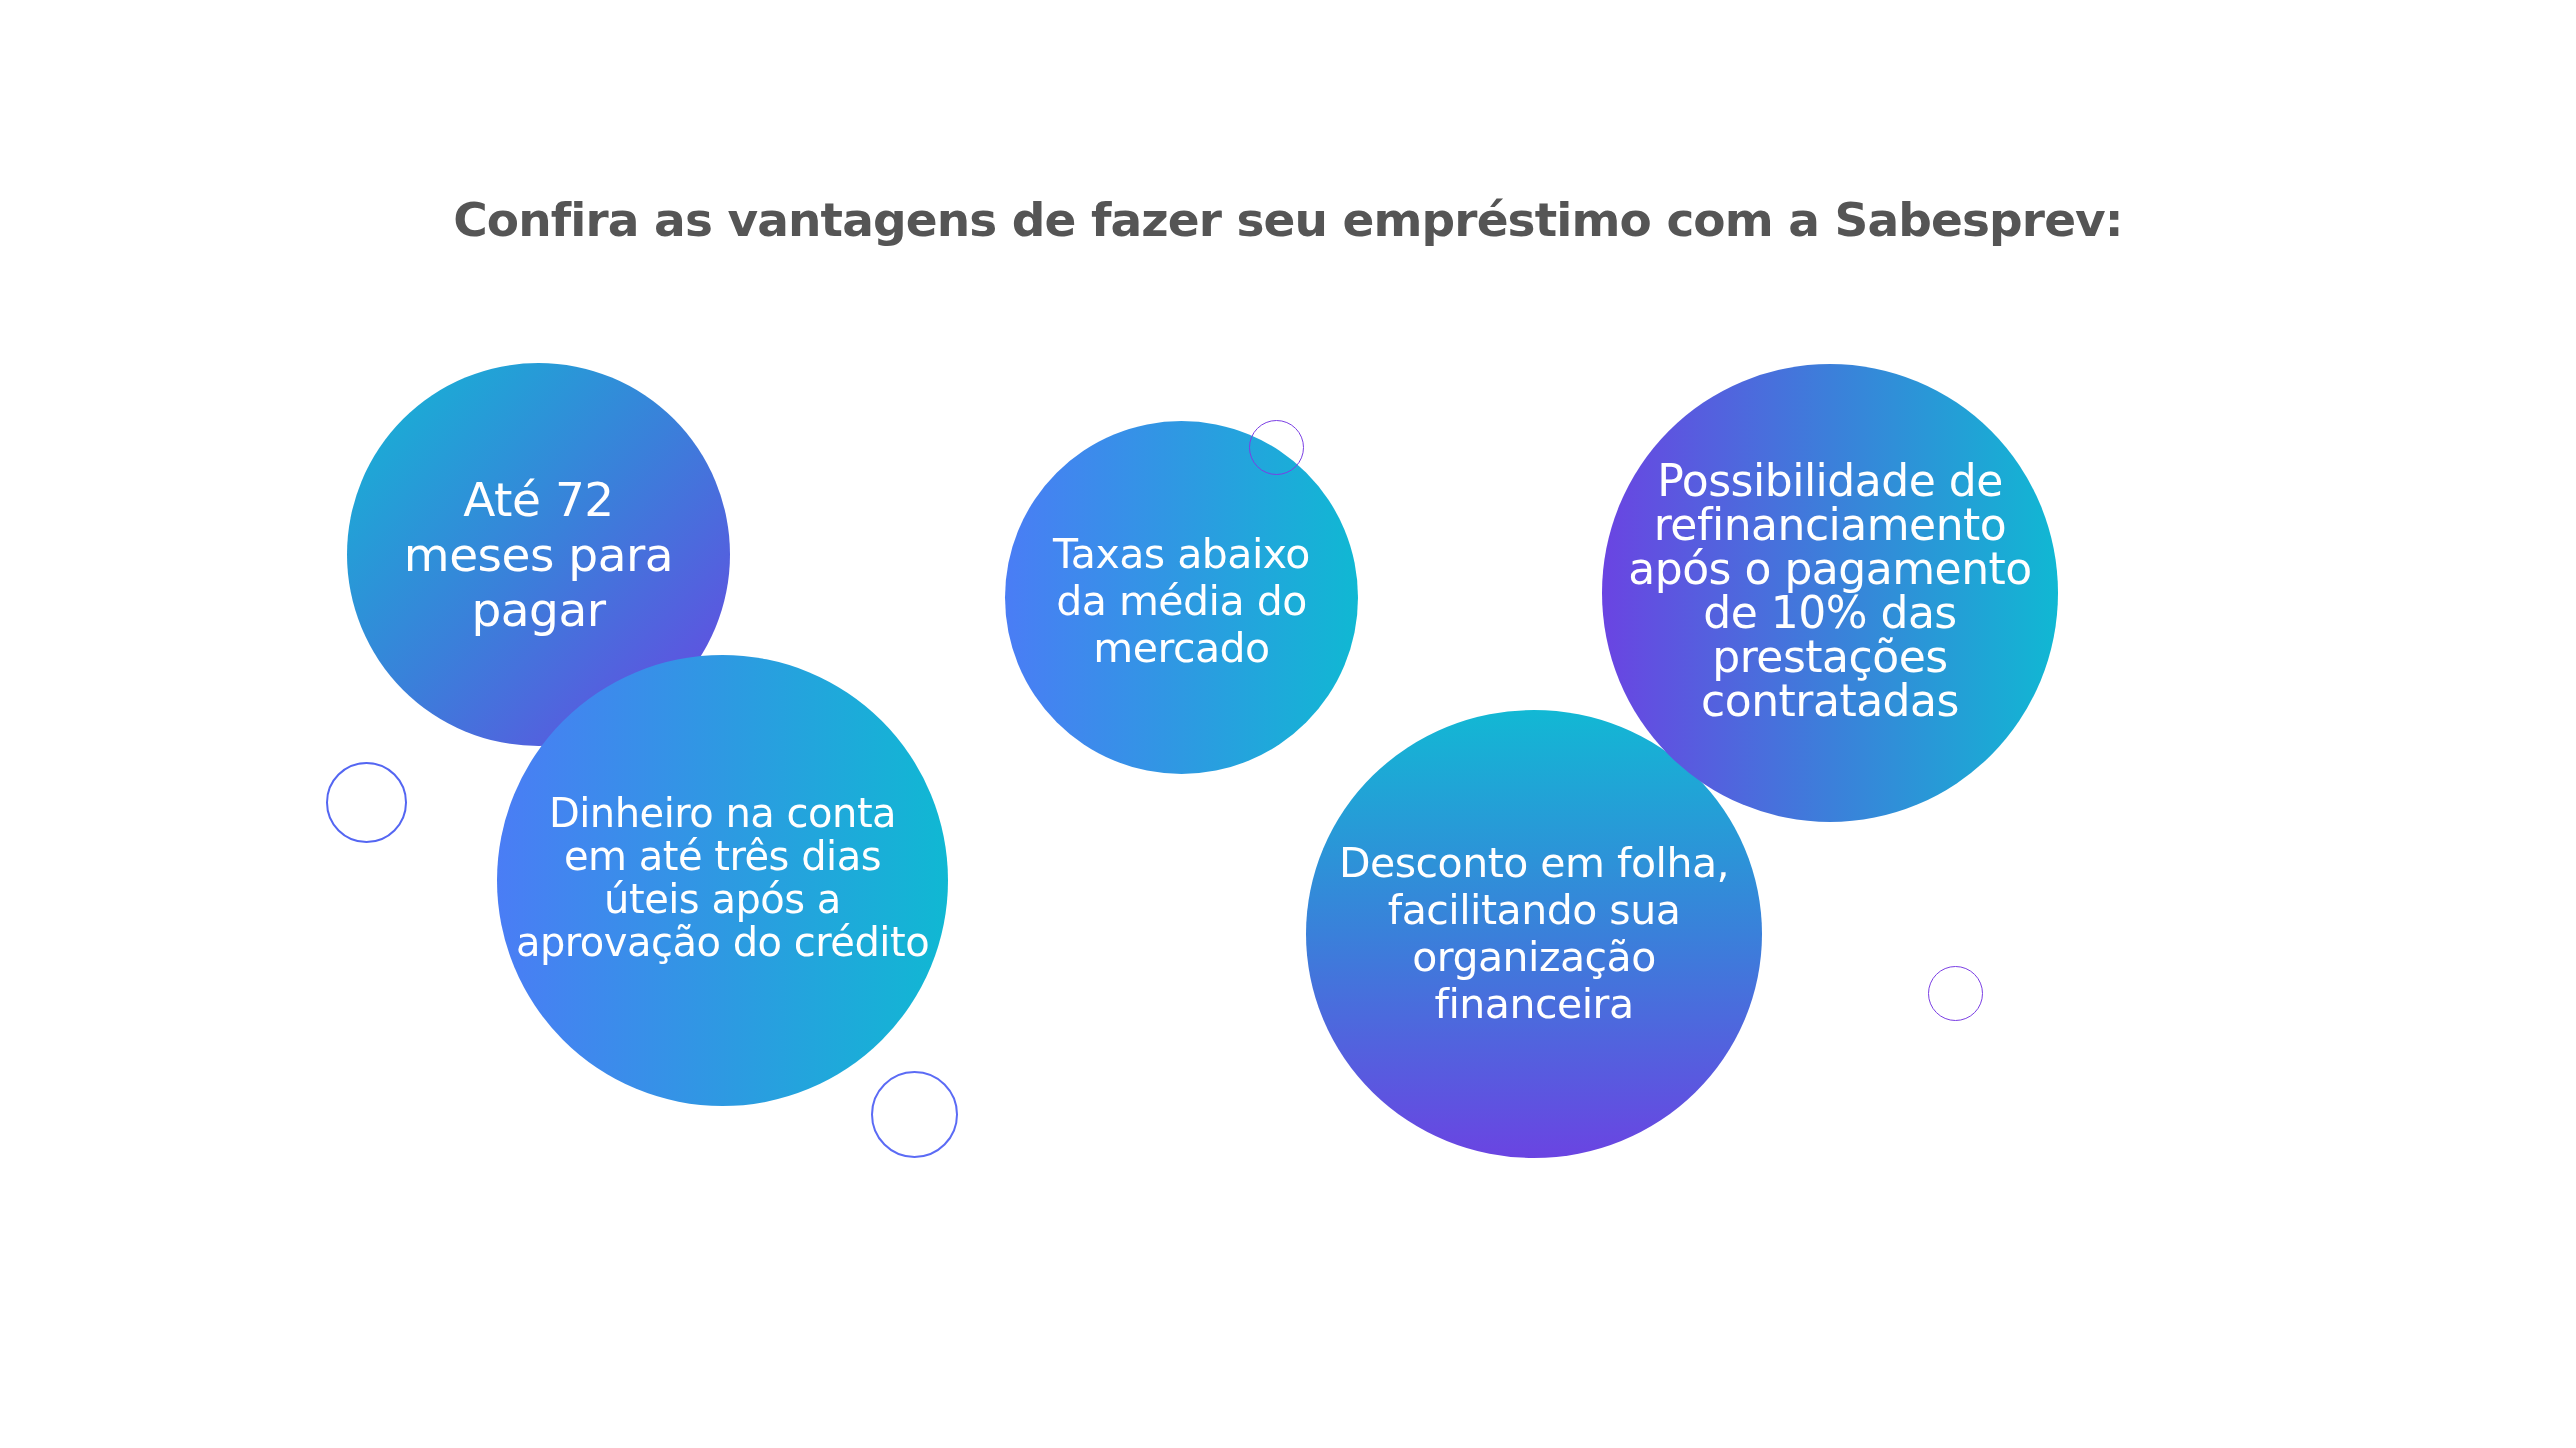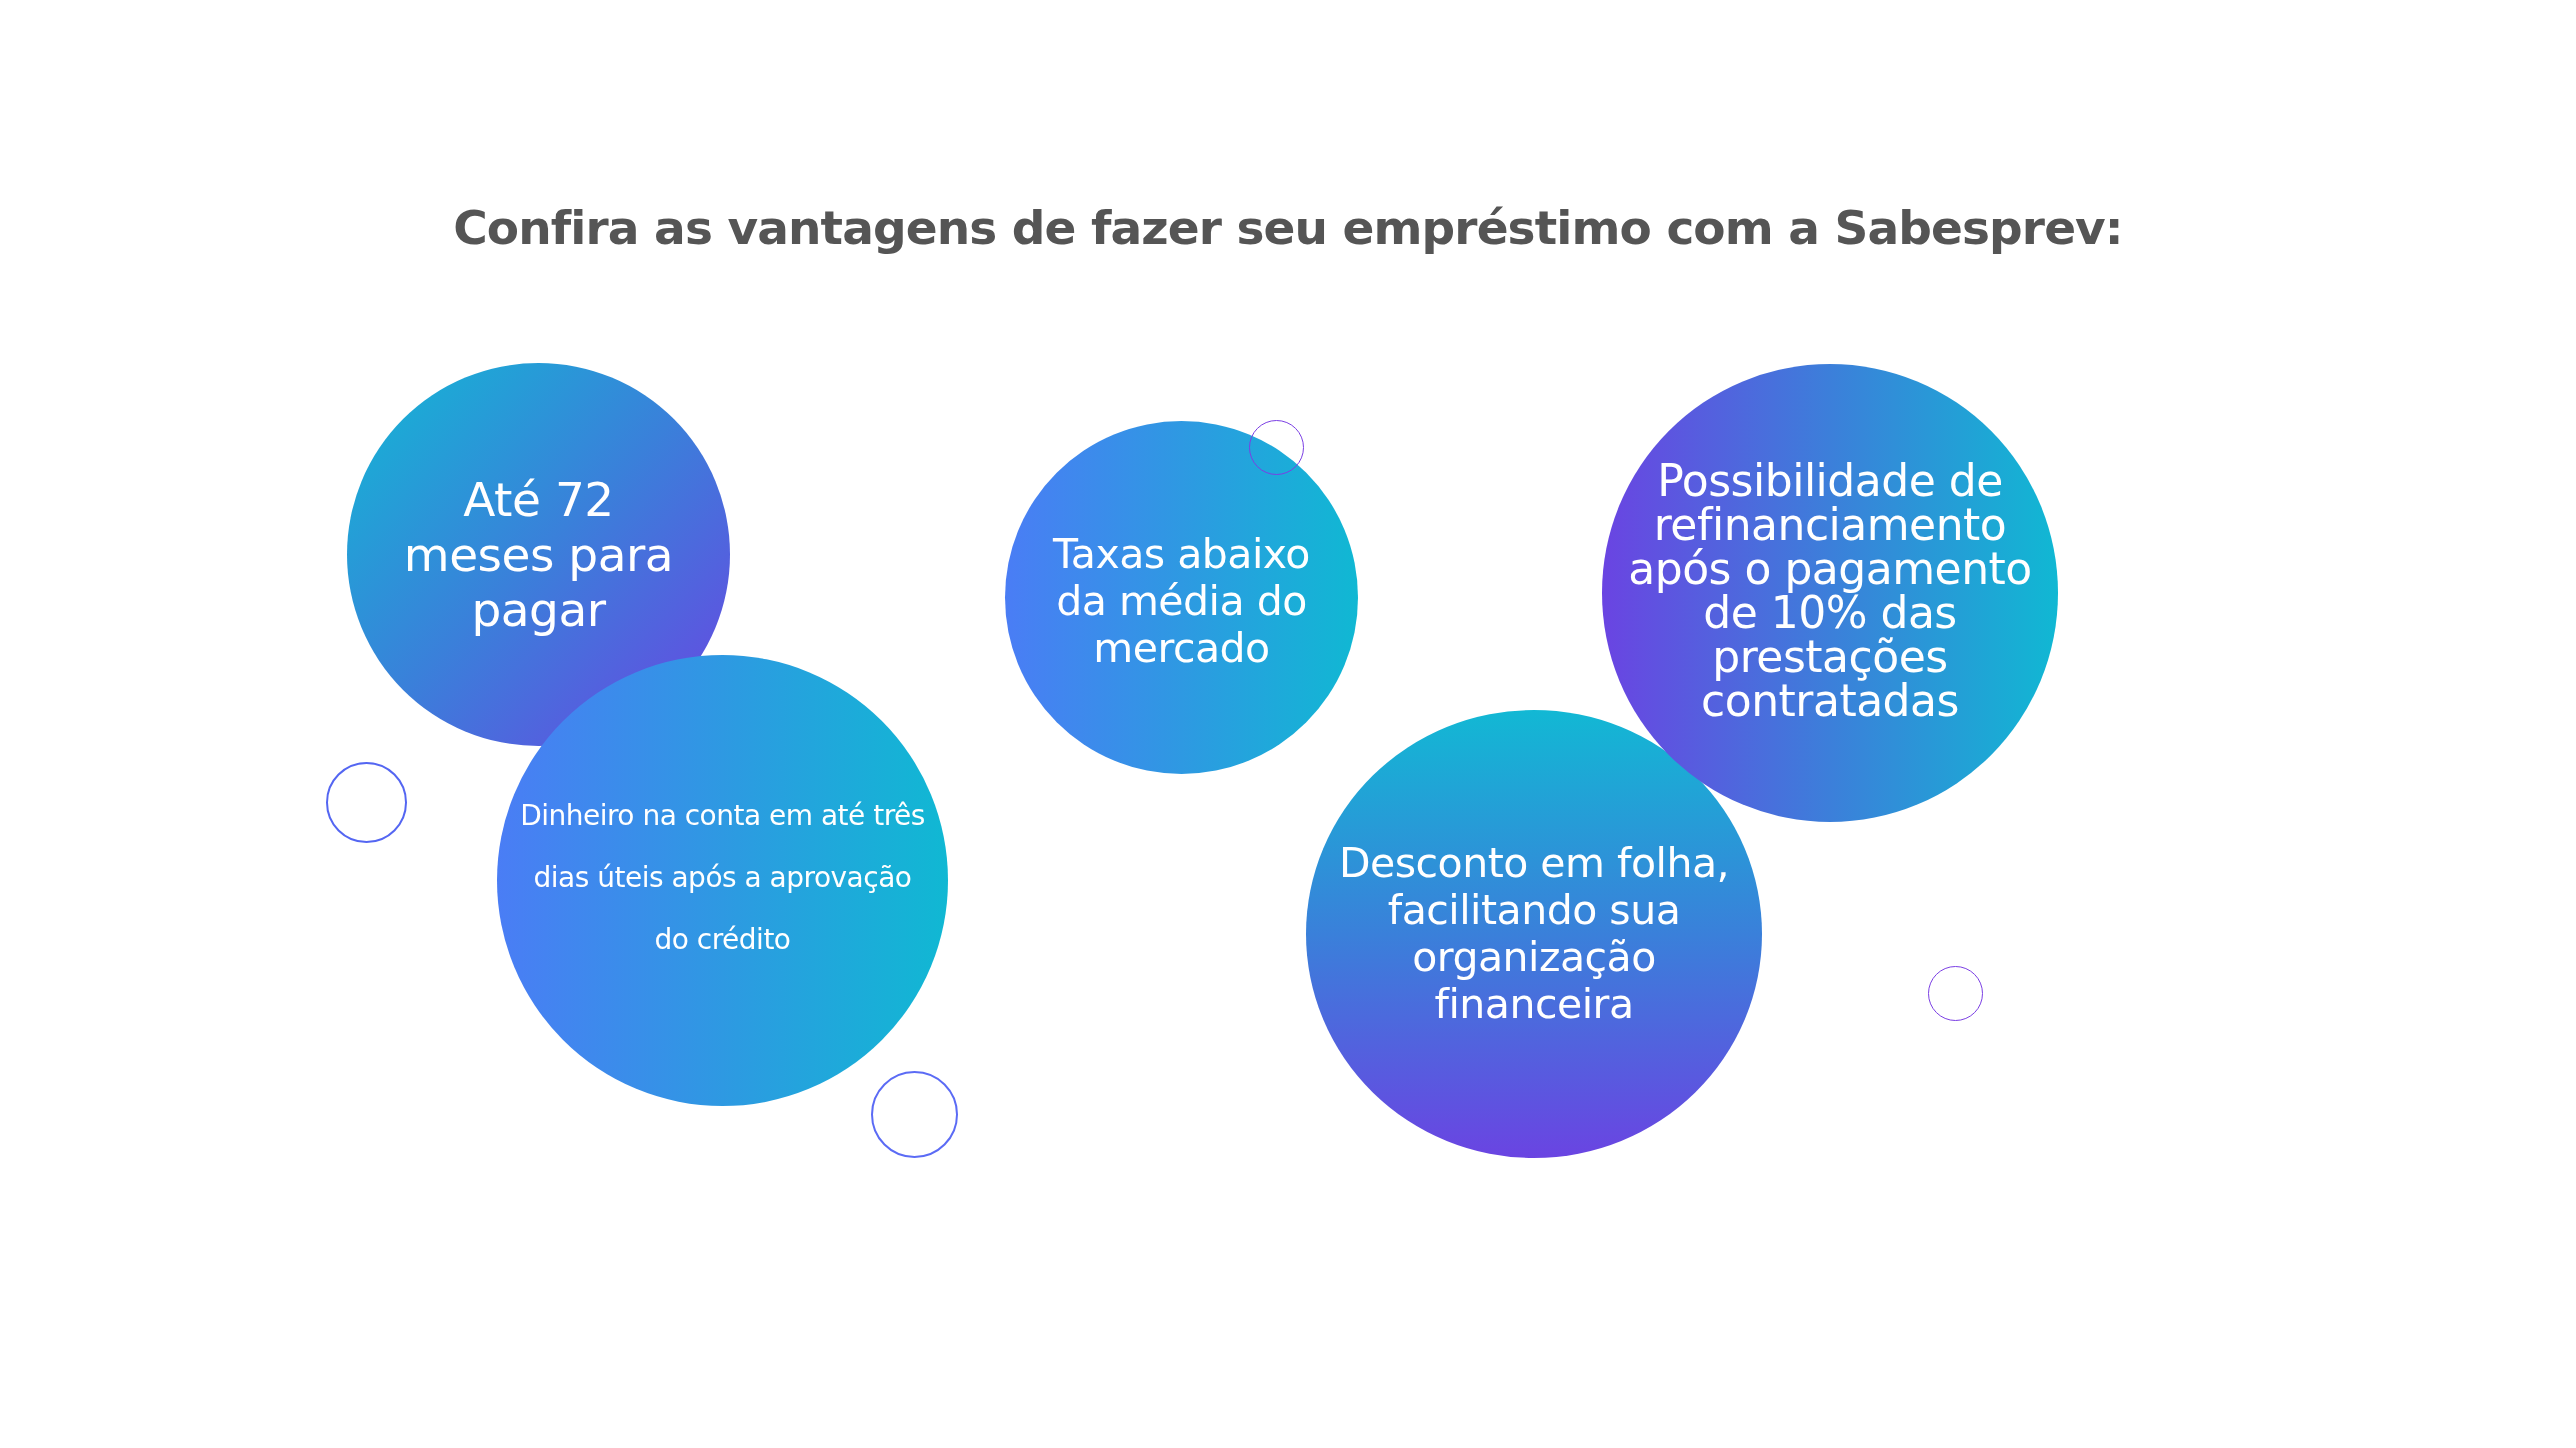--- a/index.html
+++ b/index.html
@@ -1,21 +1,21 @@
 <!DOCTYPE html>
 <html style="font-size:15px"><head>
 <meta charset="utf-8">
 <style>
   html, body { margin:0; padding:0; }
   body {
     width:2576px; height:1448px; background:#ffffff; position:relative; overflow:hidden;
     font-family:"DejaVu Sans", "Liberation Sans", sans-serif;
   }
   .title {
-    position:absolute; left:0; width:2576px; top:200px; text-align:center;
+    position:absolute; left:0; width:2576px; top:192px; text-align:center;
     font-size:47px; font-weight:bold; color:#555555; letter-spacing:-0.9px;
   }
   .bubble {
     position:absolute; border-radius:50%;
     display:flex; align-items:center; justify-content:center; text-align:center;
     color:#ffffff; font-weight:normal;
   }
   .bubble span { display:block; letter-spacing:-0.5px; }
   .ring { position:absolute; border-radius:50%; background:transparent; box-sizing:border-box; }
 </style>
@@ -25,21 +25,21 @@
 <div class="title">Confira as vantagens de fazer seu empréstimo com a Sabesprev:</div>
 
 <div class="bubble" style="left:347px; top:363px; width:383px; height:383px;
             background:linear-gradient(135deg,#12B8D4 0%,#3A80DA 50%,#6A44E2 100%);
             font-size:47px; line-height:55px; z-index:1;">
   <span style="width:311px;">Até 72 meses para pagar</span>
 </div>
 
 <div class="bubble" style="left:497px; top:655px; width:451px; height:451px;
             background:linear-gradient(90deg,#4A7DF5 0%,#2E99E2 50%,#10B8D3 100%);
-            font-size:28px; line-height:62px; z-index:2;">
+            font-size:40px; line-height:43px; z-index:2;">
   <span style="width:415px; margin-top:-4.7px;">Dinheiro na conta em até três dias úteis após a aprovação do crédito</span>
 </div>
 
 <div class="bubble" style="left:1005px; top:421px; width:353px; height:353px;
             background:linear-gradient(90deg,#4A7DF5 0%,#2E99E2 50%,#10B8D3 100%);
             font-size:41px; line-height:47px; z-index:1;">
   <span style="width:292px;margin-top:7px;">Taxas abaixo da média do mercado</span>
 </div>
 
 <div class="bubble" style="left:1306px; top:710px; width:456px; height:448px;

